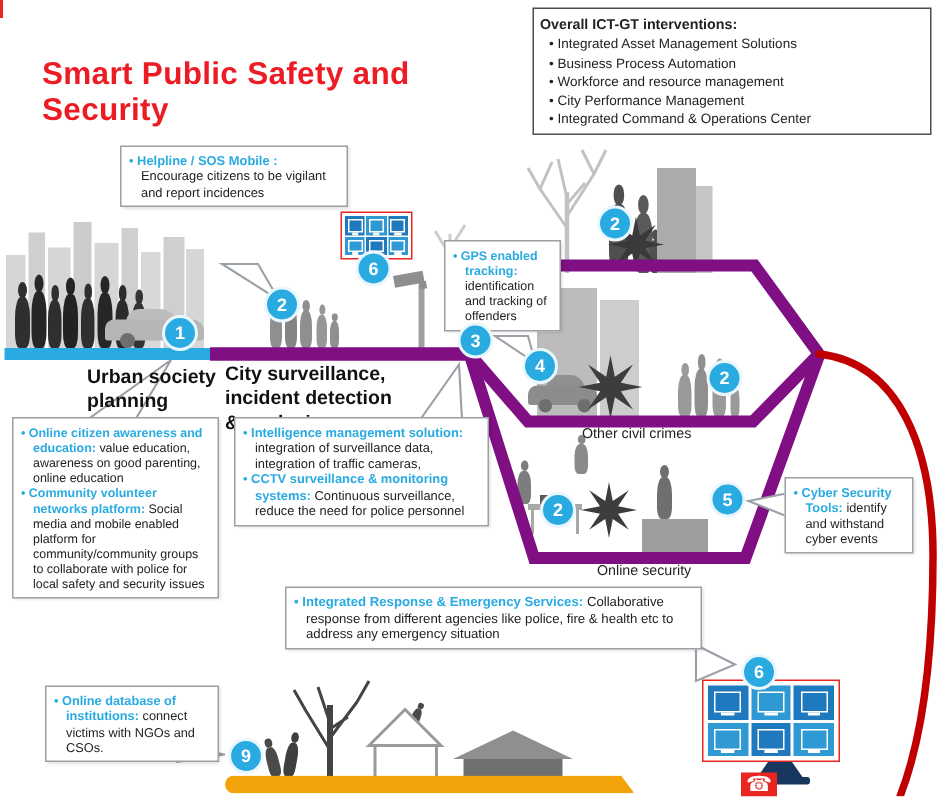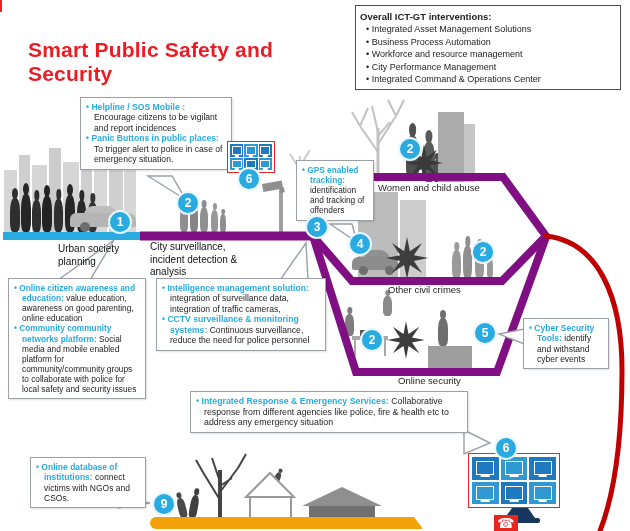--- a/index.html
+++ b/index.html
@@ -17,21 +17,21 @@
   .callout{background:#fff;border:1.6px solid #9aa0a6;padding:4px 5px;box-shadow:1px 1px 2px rgba(0,0,0,.12);}
   .ci{padding-left:8px;text-indent:-8px;line-height:1.22;}
   .ci::before{content:"• ";color:#29ABE2;font-weight:bold;}
   .ci .lbl{color:#29ABE2;font-weight:bold;}
   .ci .txt{color:#222;}
   
   .badge{position:absolute;width:24px;height:24px;border-radius:50%;background:#29ABE2;color:#fff;
          font-size:12px;font-weight:bold;display:flex;align-items:center;justify-content:center;
          border:2px solid #eaf6fd;box-sizing:border-box;z-index:6;}
   
-  .lane-label{font-size:10px;font-weight:normal;color:#111;line-height:1.25;z-index:3;}
+  .lane-label{font-size:13px;font-weight:bold;color:#111;line-height:1.25;z-index:3;}
   .band-label{font-size:9.5px;color:#222;z-index:3;}
   
   .iconbox{border:1.8px solid #E8261F;background:#fff;display:grid;grid-template-columns:repeat(3,1fr);z-index:5;box-sizing:border-box;}
   .tile{background:#1E79BF;display:flex;align-items:center;justify-content:center;}
   .tile:nth-child(even){background:#2F99D4;}
   .tile .scr{display:block;width:60%;height:52%;border:1px solid #fff;position:relative;}
   .tile .scr::after{content:"";position:absolute;left:50%;transform:translateX(-50%);bottom:-3px;width:55%;height:2px;background:#fff;}
   
   .person{position:absolute;border-radius:40% 40% 28% 28%;z-index:1;}
   .person::before{content:"";position:absolute;top:-30%;left:50%;transform:translateX(-50%);
@@ -188,36 +188,34 @@
     <polygon points="58,280 90,280 114,240" fill="#fff" stroke="#9aa0a6" stroke-width="1.4"></polygon>
     <polygon points="280,280 308,280 306,243" fill="#fff" stroke="#9aa0a6" stroke-width="1.4"></polygon>
     <polygon points="330,224 352,224 357,242" fill="#fff" stroke="#9aa0a6" stroke-width="1.4"></polygon>
     <polygon points="524,329 524,344 499,334" fill="#fff" stroke="#9aa0a6" stroke-width="1.4"></polygon>
     <polygon points="464,430 464,454 490,443" fill="#fff" stroke="#9aa0a6" stroke-width="1.4"></polygon>
     <polygon points="100,494 150,503 118,508" fill="#fff" stroke="#9aa0a6" stroke-width="1.4"></polygon>
   </svg>
 
   <div class="abs lane-label" style="left:58px;top:243px;width:88px;">Urban society planning</div>
   <div class="abs lane-label" style="left:150px;top:241px;width:112px;">City surveillance, incident detection &amp; analysis</div>
-  <div class="abs band-label" style="left:378px;top:182px;width:130px;">Women and child abuse</div>
   <div class="abs band-label" style="left:388px;top:284px;width:110px;">Other civil crimes</div>
   <div class="abs band-label" style="left:398px;top:375px;width:100px;">Online security</div>
 
   <div class="abs callout" style="left:80px;top:97px;width:140px;font-size:8.6px;z-index:4;">
     <div class="ci"><span class="lbl">Helpline / SOS Mobile :</span> <span class="txt">Encourage citizens to be vigilant and report incidences</span></div>
-    <div class="ci"><span class="lbl">Panic Buttons in public places:</span> <span class="txt">To trigger alert to police in case of emergency situation.</span></div>
   </div>
 
   <div class="abs callout" style="left:296px;top:160px;width:66px;font-size:8.3px;z-index:4;">
     <div class="ci"><span class="lbl">GPS enabled tracking:</span> <span class="txt">identification and tracking of offenders</span></div>
   </div>
 
   <div class="abs callout" style="left:8px;top:278px;width:126px;font-size:8.3px;z-index:4;">
     <div class="ci"><span class="lbl">Online citizen awareness and education:</span> <span class="txt">value education, awareness on good parenting, online education</span></div>
-    <div class="ci"><span class="lbl">Community community networks platform:</span> <span class="txt">Social media and mobile enabled platform for community/community groups to collaborate with police for local safety and security issues</span></div>
+    <div class="ci"><span class="lbl">Community volunteer networks platform:</span> <span class="txt">Social media and mobile enabled platform for community/community groups to collaborate with police for local safety and security issues</span></div>
   </div>
 
   <div class="abs callout" style="left:156px;top:278px;width:158px;font-size:8.6px;z-index:4;">
     <div class="ci"><span class="lbl">Intelligence  management solution:</span> <span class="txt">integration of surveillance data, integration of traffic cameras,</span></div>
     <div class="ci"><span class="lbl">CCTV surveillance  &amp; monitoring systems:</span> <span class="txt">Continuous surveillance, reduce the need for police personnel</span></div>
   </div>
 
   <div class="abs callout" style="left:523px;top:318px;width:74px;font-size:8.5px;z-index:4;">
     <div class="ci"><span class="lbl">Cyber Security Tools:</span> <span class="txt">identify and withstand cyber events</span></div>
   </div>

